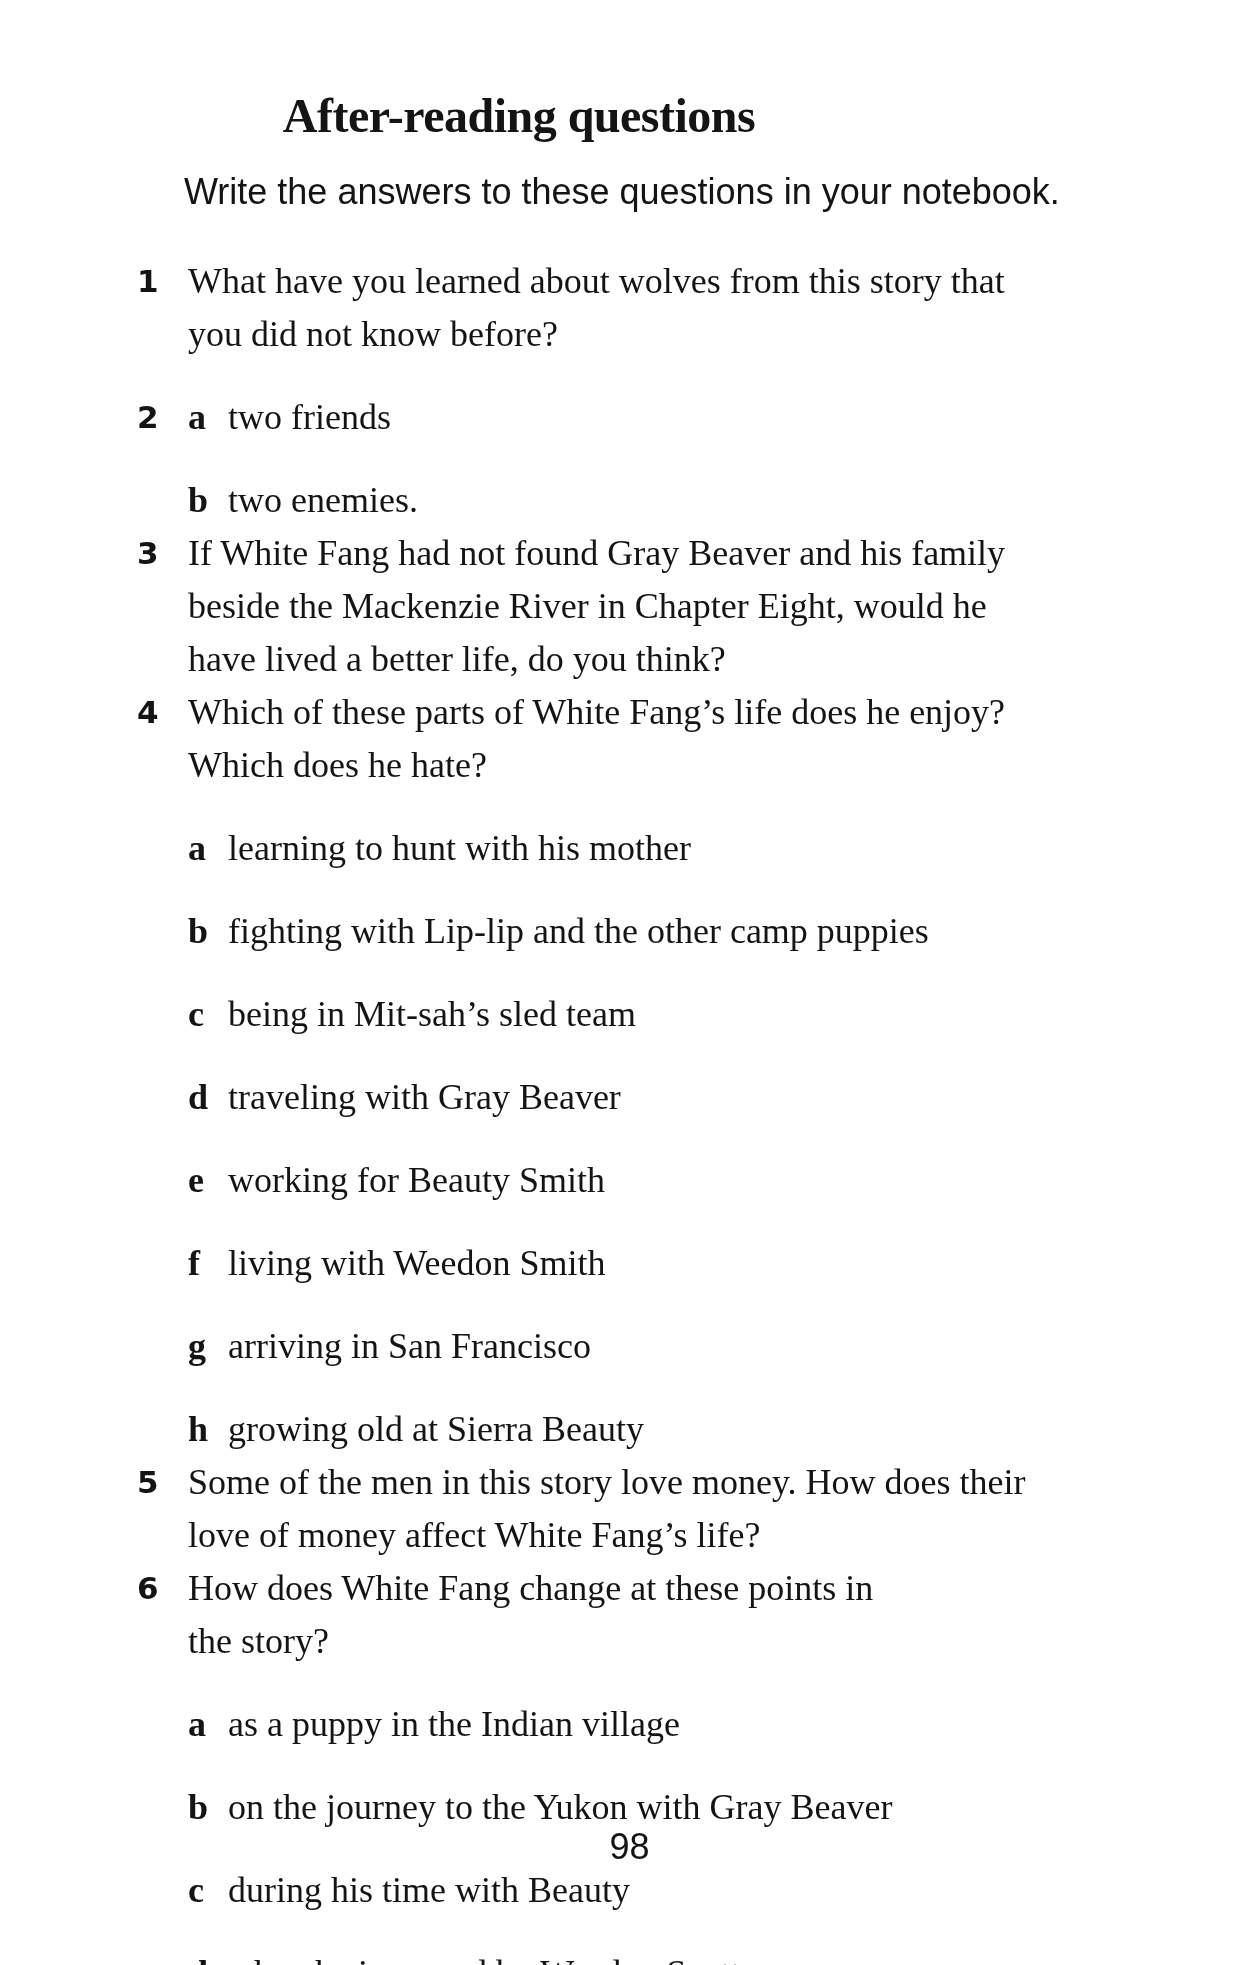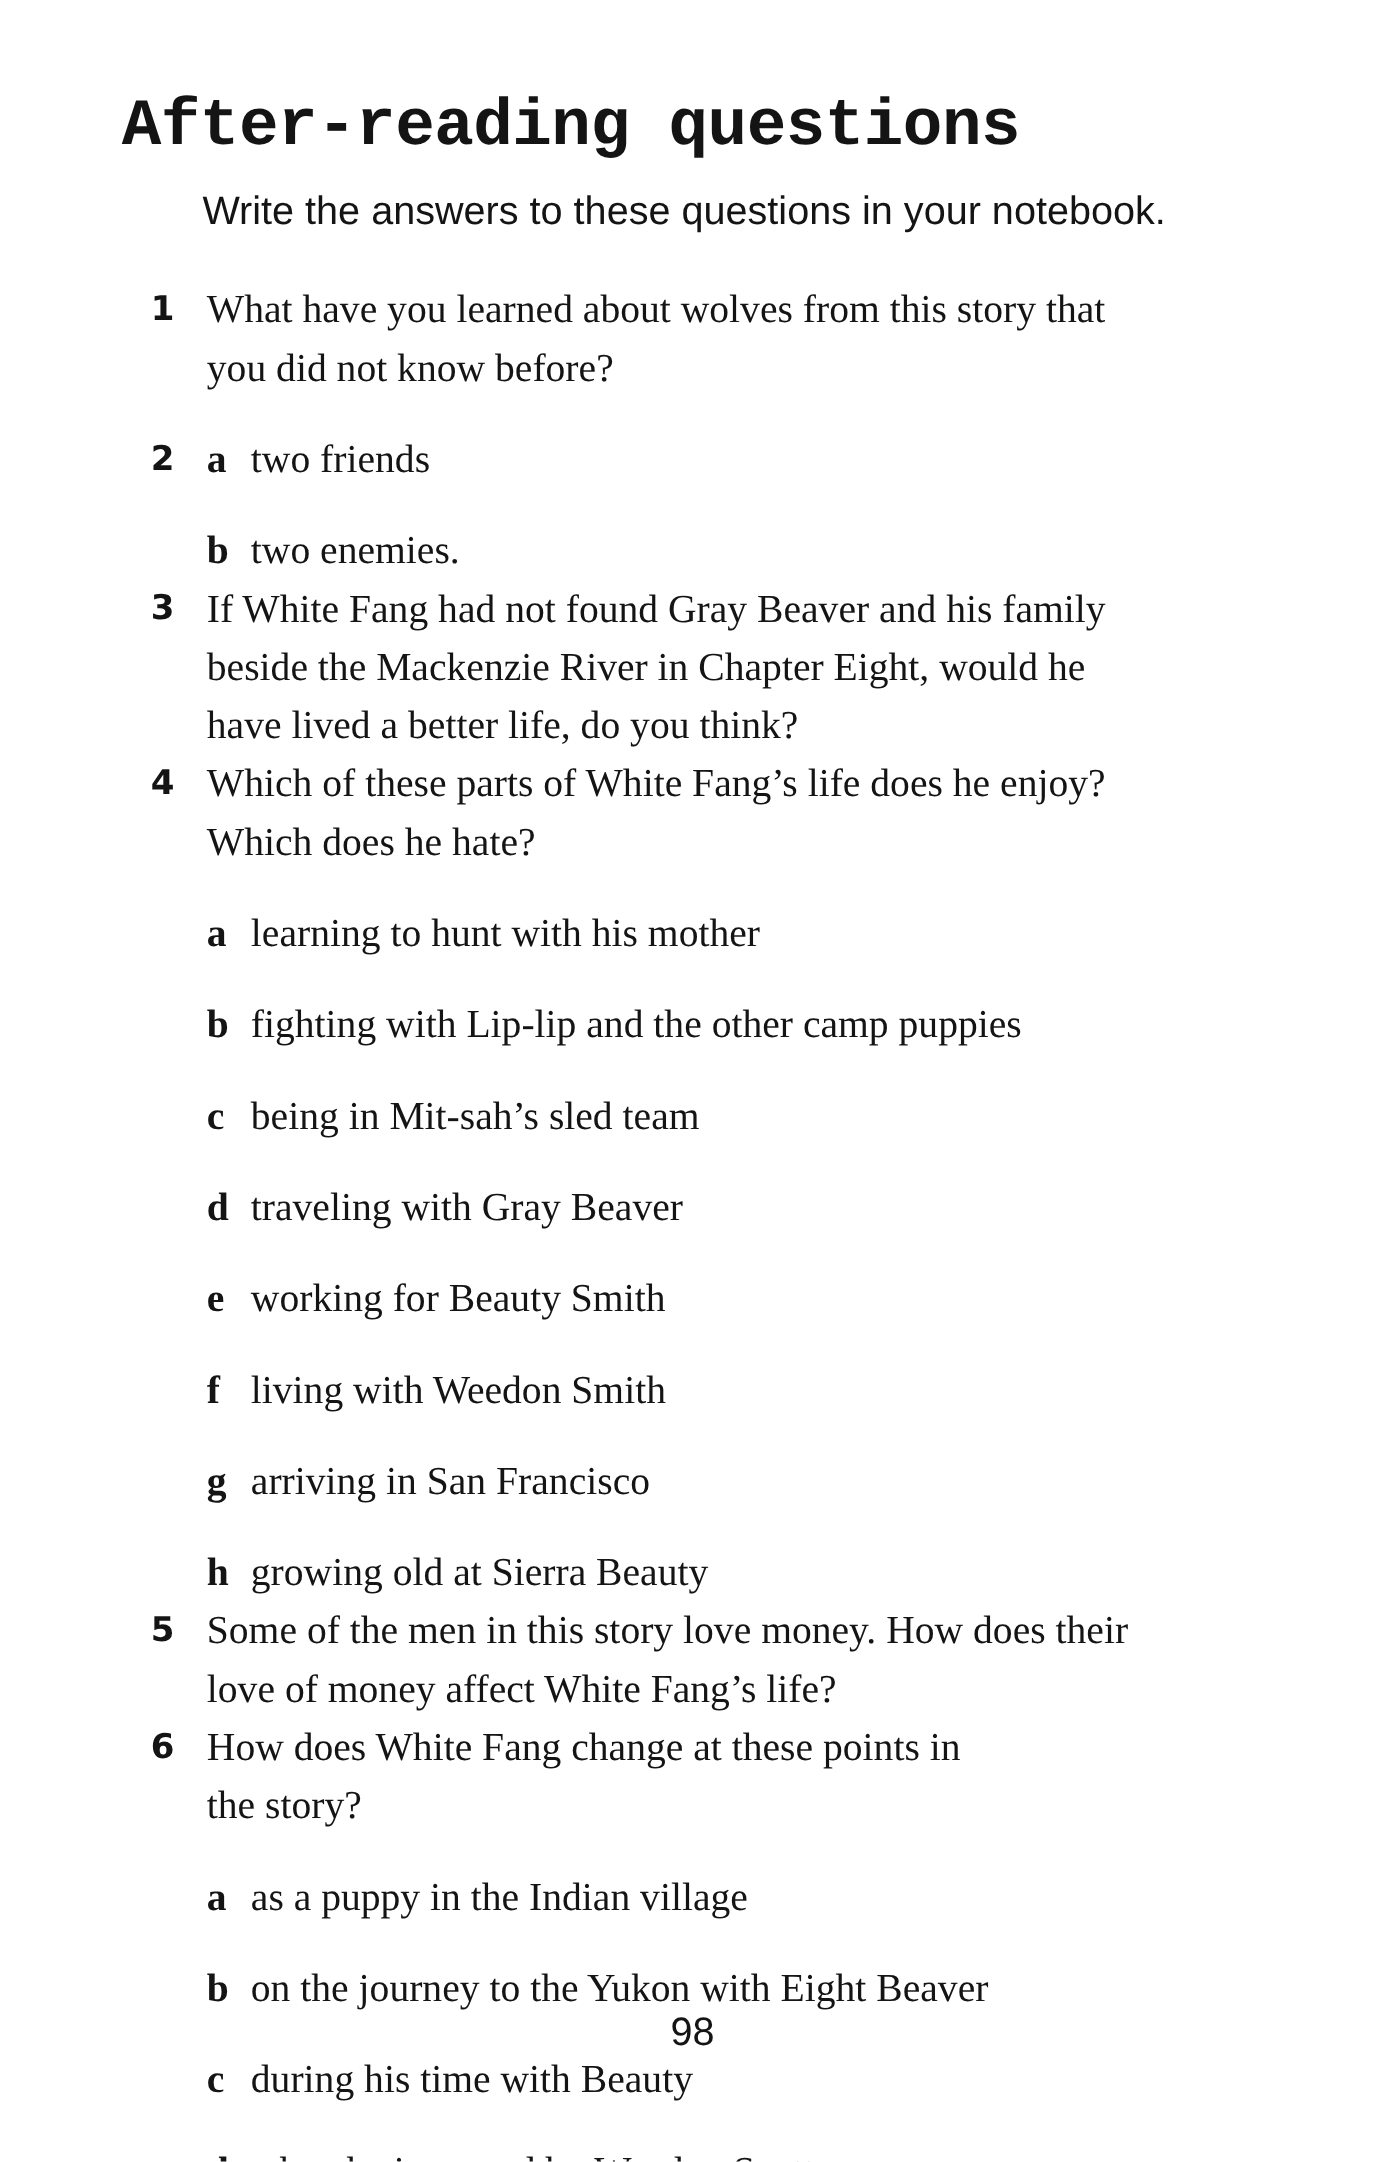--- a/index.html
+++ b/index.html
@@ -13,23 +13,23 @@
       position: relative;
       overflow: hidden;
       color: #141414;
     }
     .page-title {
       position: absolute;
       top: 86px;
       left: 0;
       width: 1038px;
       text-align: center;
-      font-family: Liberation Mono, monospace;
+      font-family: Liberation Serif, serif;
       font-weight: bold;
-      font-size: 60px;
+      font-size: 48px;
       letter-spacing: -0.5px;
       line-height: 60px;
       margin: 0;
     }
     .intro {
       position: absolute;
       top: 168px;
       left: 184px;
       font-family: Liberation Sans, sans-serif;
       font-size: 36px;
@@ -151,20 +151,20 @@
   </li>
 
   <li class="q">
     <span class="q-num">6</span>
     <span class="q-text">
       <span class="q-text-line">How does White Fang change at these points in</span>
       <span class="q-text-line">the story?</span>
     </span>
     <ul class="subs">
       <li class="sub"><span class="sub-letter">a</span><span>as a puppy in the Indian village</span></li>
-      <li class="sub"><span class="sub-letter">b</span><span>on the journey to the Yukon with Eight Beaver</span></li>
+      <li class="sub"><span class="sub-letter">b</span><span>on the journey to the Yukon with Gray Beaver</span></li>
       <li class="sub"><span class="sub-letter">c</span><span>during his time with Beauty</span></li>
       <li class="sub"><span class="sub-letter">d</span><span>when he is owned by Weedon Scott</span></li>
     </ul>
   </li>
 </ul>
 
 <div class="page-number">98</div>
 
 </body></html>

